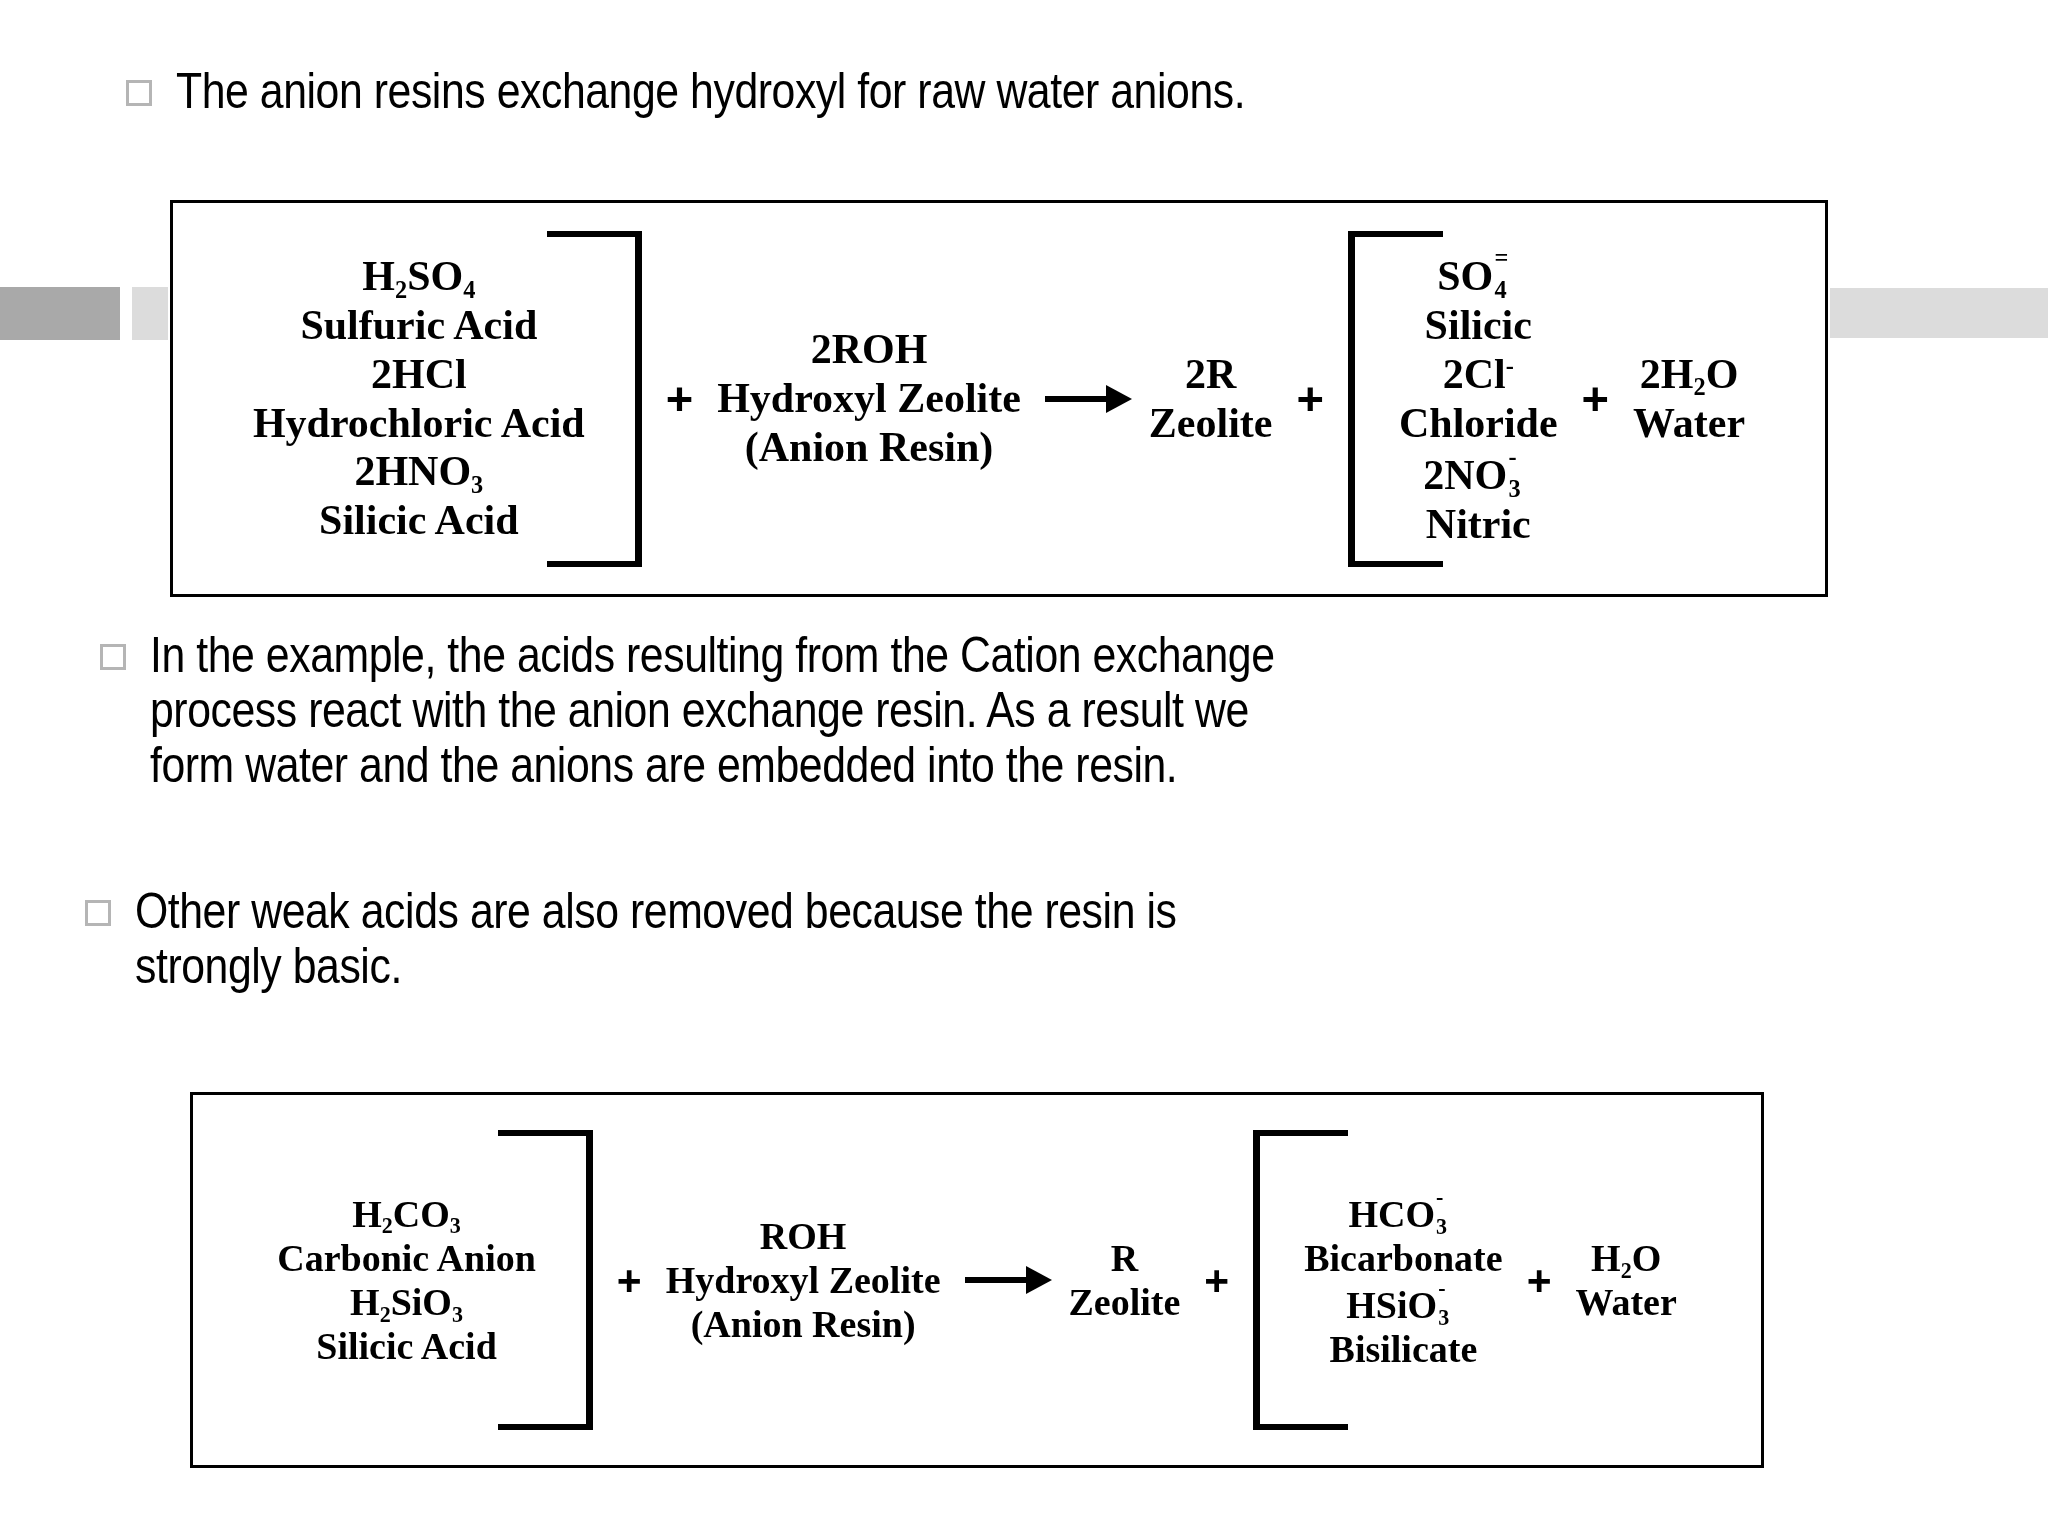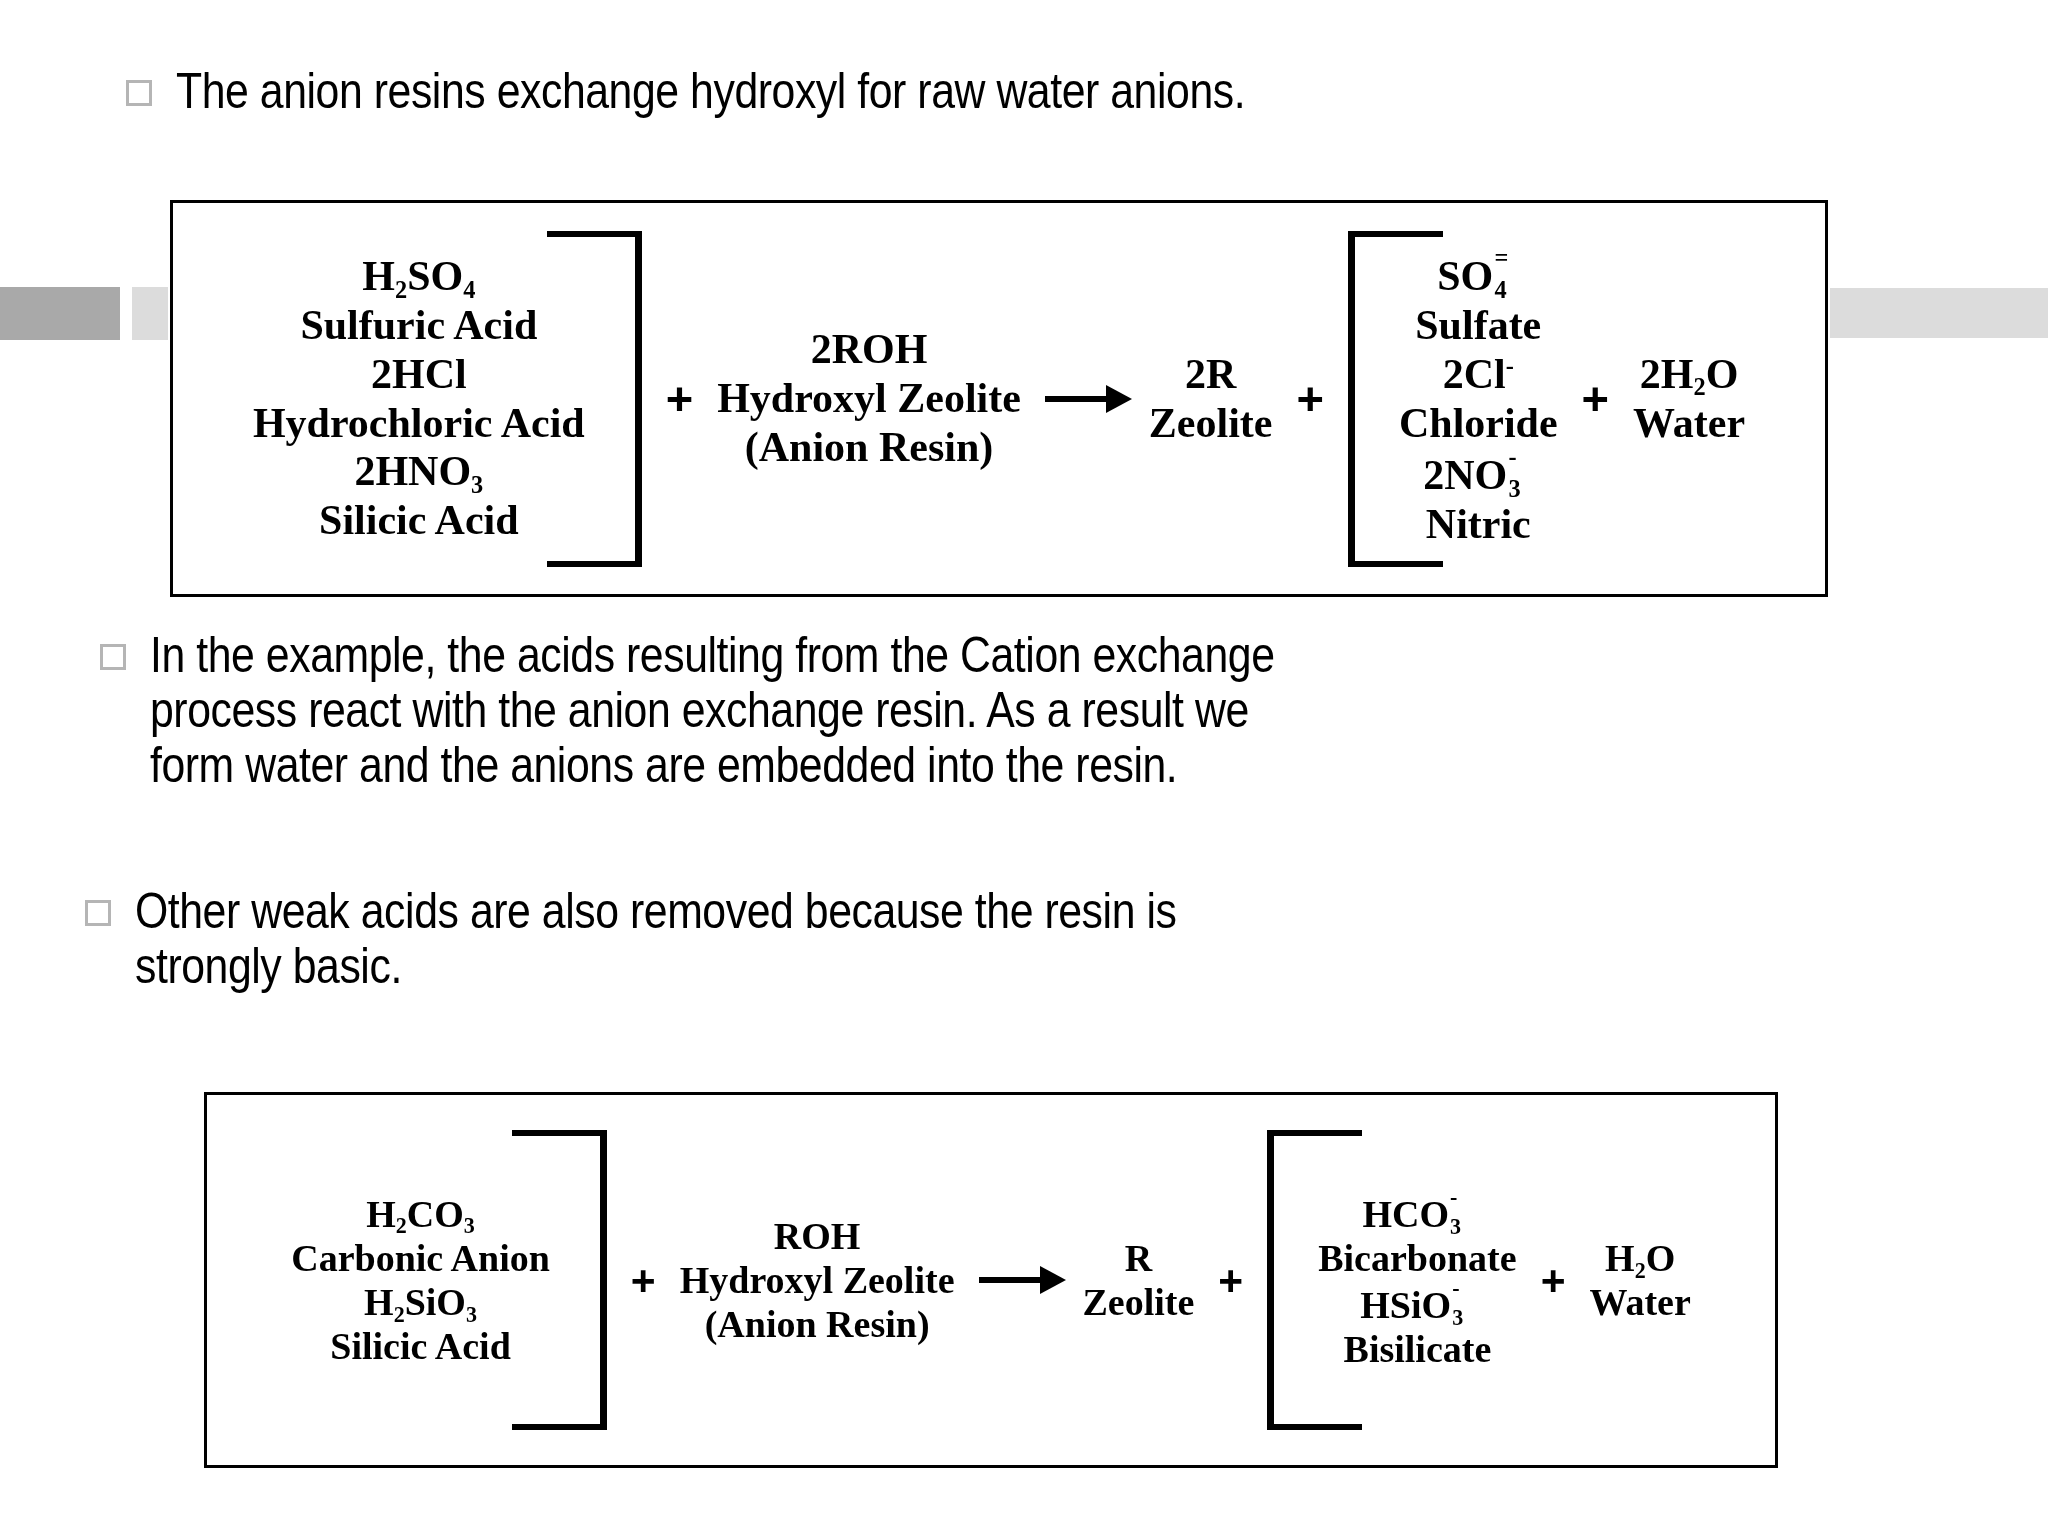--- a/index.html
+++ b/index.html
@@ -28,21 +28,21 @@
   .b2 { top:628px;margin-left:15px; }
   .b3 { top:884px; }
 
   
   .eq-box {
     position:absolute; background:#fff; border:3px solid #000; z-index:1;
     font-family:"Liberation Serif","DejaVu Serif",serif; font-weight:bold;
     overflow:hidden;
   }
   #eq1 { left:170px; top:200px;  width:1652px; height:391px; }
-  #eq2 { left:204px; top:1092px; width:1568px; height:370px; }
+  #eq2 { left:190px; top:1092px; width:1568px; height:370px; }
 
   .eq-row {
     width:100%; height:100%; display:flex; align-items:center;
     justify-content:center; gap:24px;
   }
   #eq1 .eq-row { font-size:42px; }
   #eq2 .eq-row { font-size:38px; }
 
   .stack { text-align:center; line-height:1.16; white-space:nowrap; flex:none; }
   .f-line, .n-line { line-height:1.16; }
@@ -106,21 +106,21 @@
       </div>
       <div class="arrow-line"></div>
       <div class="stack">
         <div class="n-line">2R</div>
         <div class="n-line">Zeolite</div>
       </div>
       <div class="plus">+</div>
       <div class="bracket left"></div>
       <div class="stack tuck">
         <div class="f-line"><span class="formula"><span>SO</span><span class="supsub"><span class="st">=</span><span class="sb">4</span></span></span></div>
-        <div class="n-line">Sulfate</div>
+        <div class="n-line">Silicic</div>
         <div class="f-line"><span class="formula"><span>2Cl</span><span class="sup">-</span></span></div>
         <div class="n-line">Chloride</div>
         <div class="f-line"><span class="formula"><span>2NO</span><span class="supsub"><span class="st">-</span><span class="sb">3</span></span></span></div>
         <div class="n-line">Nitric</div>
       </div>
       <div class="plus">+</div>
       <div class="stack">
         <div class="f-line"><span class="formula"><span>2H</span><span class="sub">2</span><span>O</span></span></div>
         <div class="n-line">Water</div>
       </div>

